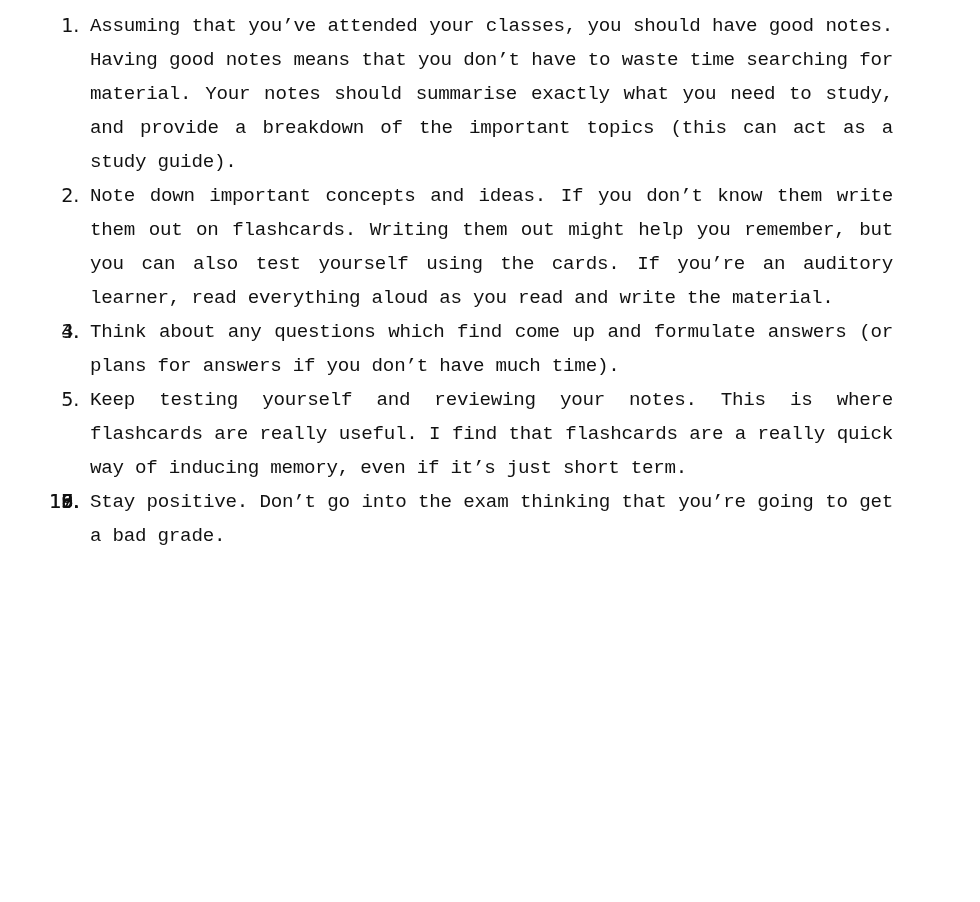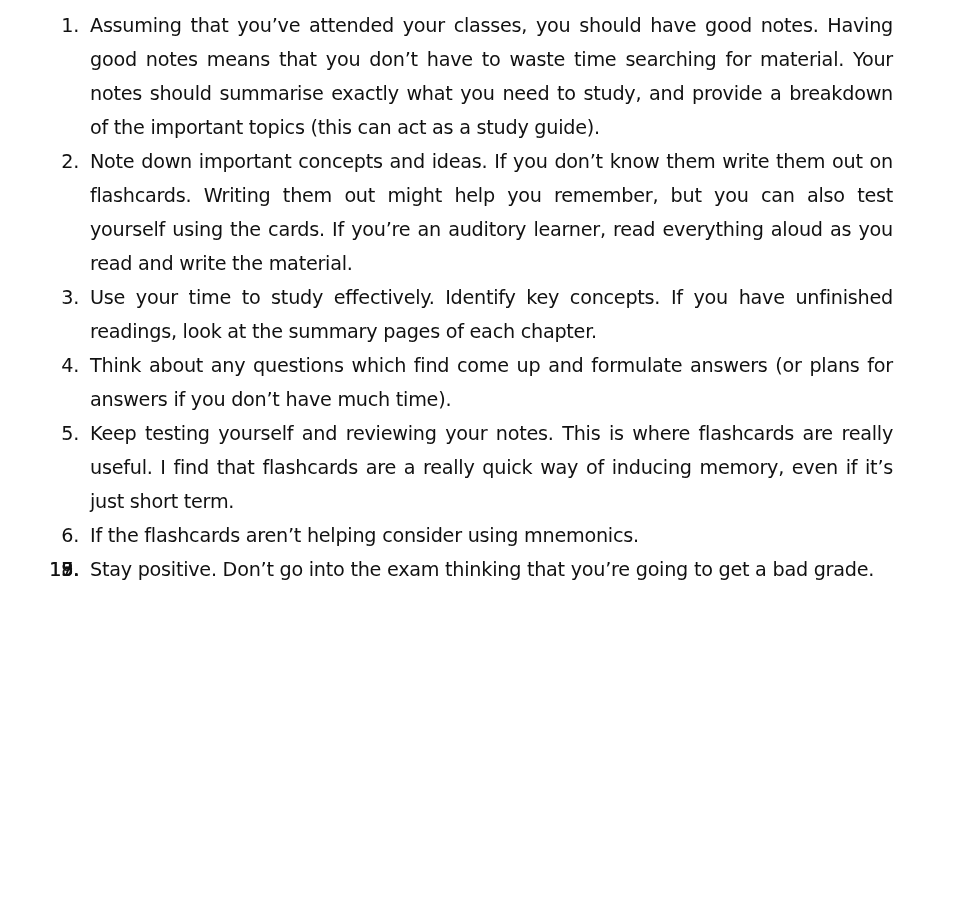--- a/index.html
+++ b/index.html
@@ -39,50 +39,49 @@
     }
     .tip-num {
       position: absolute;
       left: 0;
       width: 79px;
       text-align: right;
       top: 0;
     }
     .tip-text {
       display: block;
+      font-family: Liberation Mono, monospace;
     }
   </style>
 </head>
 <body>
 
 <div class="doc">
   <ol class="tips-list">
     <li class="tip">
       <span class="tip-num">1.</span>
       <span class="tip-text">Assuming that  you’ve attended your classes, you should have good notes. Having good notes means that you don’t have to waste time searching for material. Your notes should summarise exactly what you need to study, and provide a breakdown of the important topics (this can act as a study guide).</span>
     </li>
     <li class="tip">
       <span class="tip-num">2.</span>
       <span class="tip-text">Note down important concepts and ideas. If you don’t know them write them out on flashcards. Writing them out might help you remember, but you can also test yourself using the cards. If you’re an auditory learner, read everything aloud as you read and write the material.</span>
     </li>
     <li class="tip">
       <span class="tip-num">3.</span>
-      <span class="tip-text">Use your time to study effectively. Identify key concepts. If you have unfinished readings, look at the summary pages of each chapter.</span>
     </li>
     <li class="tip">
       <span class="tip-num">4.</span>
       <span class="tip-text">Think about any questions which find come up and formulate answers (or plans for answers if you don’t have much time).</span>
     </li>
     <li class="tip">
       <span class="tip-num">5.</span>
       <span class="tip-text">Keep testing yourself and reviewing your notes. This is where flashcards are really useful. I find that flashcards are a really quick way of inducing memory, even if it’s just short term.</span>
     </li>
     <li class="tip">
       <span class="tip-num">6.</span>
-      <span class="tip-text">If the flashcards aren’t helping consider using mnemonics.</span>
     </li>
     <li class="tip">
       <span class="tip-num">7.</span>
     </li>
     <li class="tip">
       <span class="tip-num">8.</span>
     </li>
     <li class="tip">
       <span class="tip-num">9.</span>
     </li>

